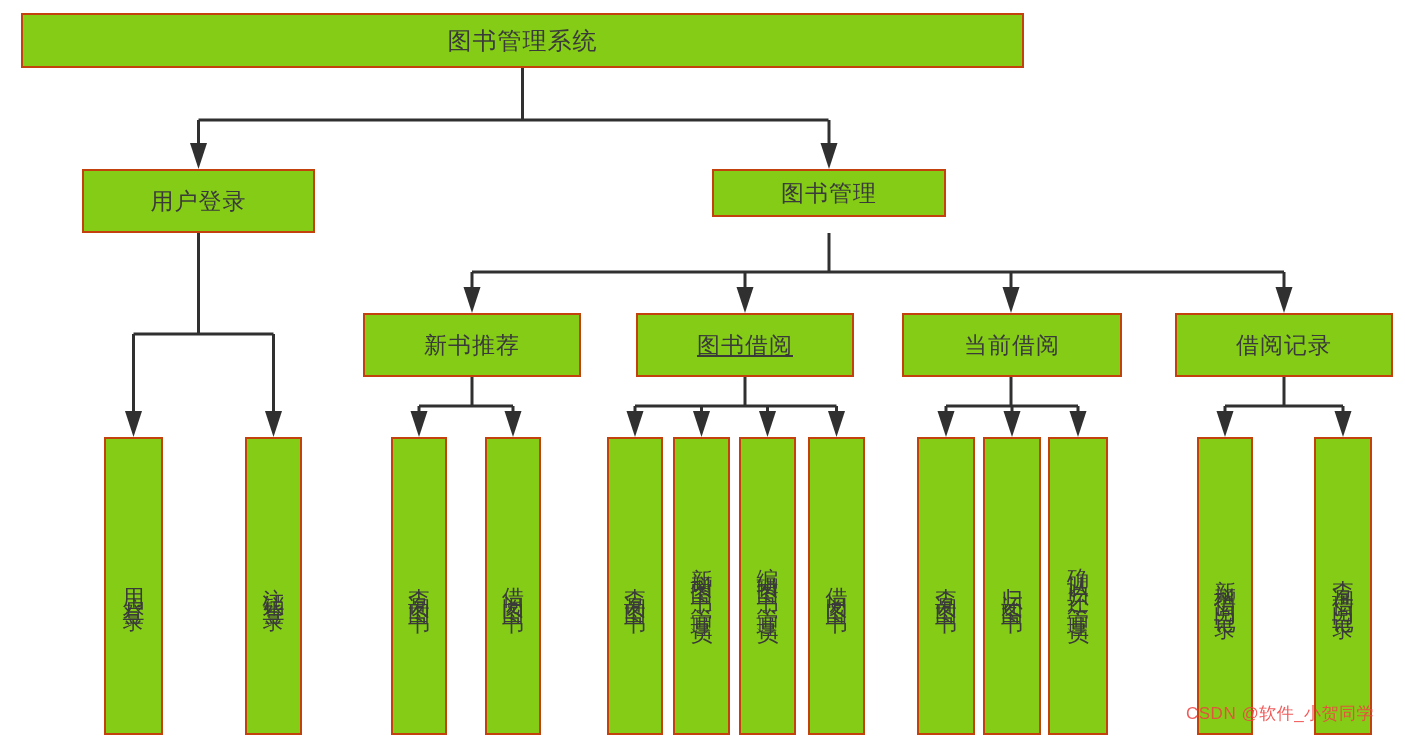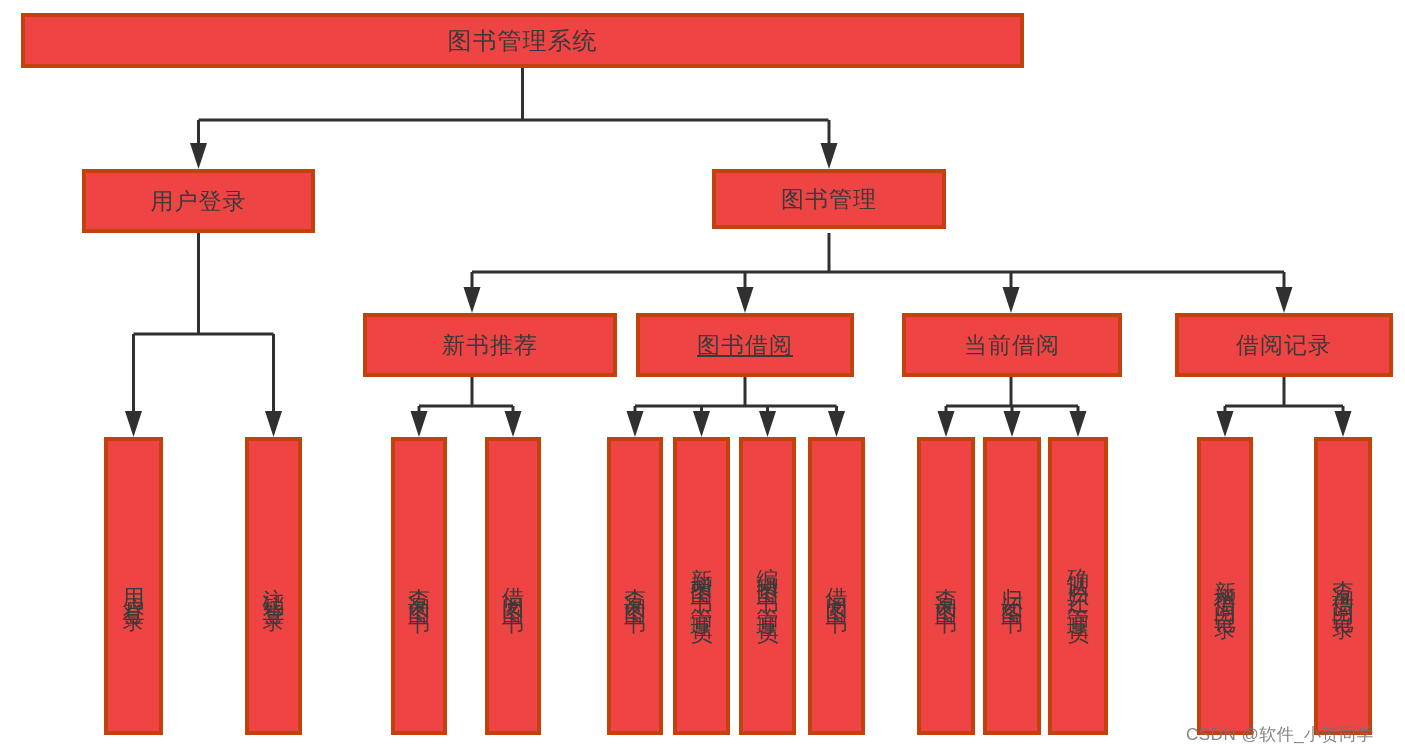--- a/index.html
+++ b/index.html
@@ -2,54 +2,54 @@
 <html><head>
 <meta charset="utf-8">
 <style>
   html,body{margin:0;padding:0;background:#ffffff;}
   .canvas{
     position:relative;width:1405px;height:747px;background:#ffffff;
     font-family:"Liberation Sans",sans-serif;overflow:hidden;
   }
   .connectors{position:absolute;left:0;top:0;width:1405px;height:747px;z-index:1;}
   .box{
-    position:absolute;box-sizing:border-box;border:4px solid #c2410c;background:#ef4444;
+    position:absolute;box-sizing:border-box;border:2px solid #c2410c;background:#84cc16;
     display:flex;align-items:center;justify-content:center;color:#3a3a3a;z-index:2;
   }
   .hlabel{font-size:23px;letter-spacing:1px;white-space:nowrap;}
   .root-label{font-size:24px;letter-spacing:1px;}
   .leaf .vlabel{
     writing-mode:vertical-rl;text-orientation:mixed;
     font-size:22px;letter-spacing:8px;line-height:1;white-space:nowrap;
   }
   
   #n-root{left:21px;top:13px;width:1003px;height:55px;}
   #n-user-login{left:82px;top:169px;width:233px;height:64px;}
-  #n-book-mgmt{left:712px;top:169px;width:234px;height:60px;}
-  #n-new-book{left:363px;top:313px;width:254px;height:64px;text-align:center;}
+  #n-book-mgmt{left:712px;top:169px;width:234px;height:48px;}
+  #n-new-book{left:363px;top:313px;width:218px;height:64px;text-align:center;}
   #n-book-borrow{left:636px;top:313px;width:218px;height:64px;text-decoration:underline;}
   #n-current-borrow{left:902px;top:313px;width:220px;height:64px;}
   #n-borrow-records{left:1175px;top:313px;width:218px;height:64px;}
   .leaf{top:437px;height:298px;}
   #l-a1{left:104px;width:59px;}
   #l-a2{left:245px;width:57px;}
   #l-b1{left:391px;width:56px;}
   #l-b2{left:485px;width:56px;}
   #l-c1{left:607px;width:56px;}
   #l-c2{left:673px;width:57px;}
   #l-c3{left:739px;width:57px;}
   #l-c4{left:808px;width:57px;}
   #l-d1{left:917px;width:58px;}
   #l-d2{left:983px;width:58px;}
   #l-d3{left:1048px;width:60px;}
   #l-e1{left:1197px;width:56px;}
   #l-e2{left:1314px;width:58px;}
   .watermark{
-    position:absolute;left:1186px;top:723px;z-index:5;
-    font-size:17px;color:#737373;opacity:.88;white-space:nowrap;letter-spacing:.5px;
+    position:absolute;left:1186px;top:702px;z-index:5;
+    font-size:17px;color:#ef4444;opacity:.88;white-space:nowrap;letter-spacing:.5px;
   }
 </style>
 </head>
 <body>
 
 <div class="canvas">
 
   <svg id="conn" class="connectors" viewBox="0 0 1405 747" xmlns="http://www.w3.org/2000/svg">
       <line x1="522.5" y1="68" x2="522.5" y2="120" stroke="#303030" stroke-width="3"></line>
       <line x1="198.5" y1="120" x2="828.5" y2="120" stroke="#303030" stroke-width="3"></line>

